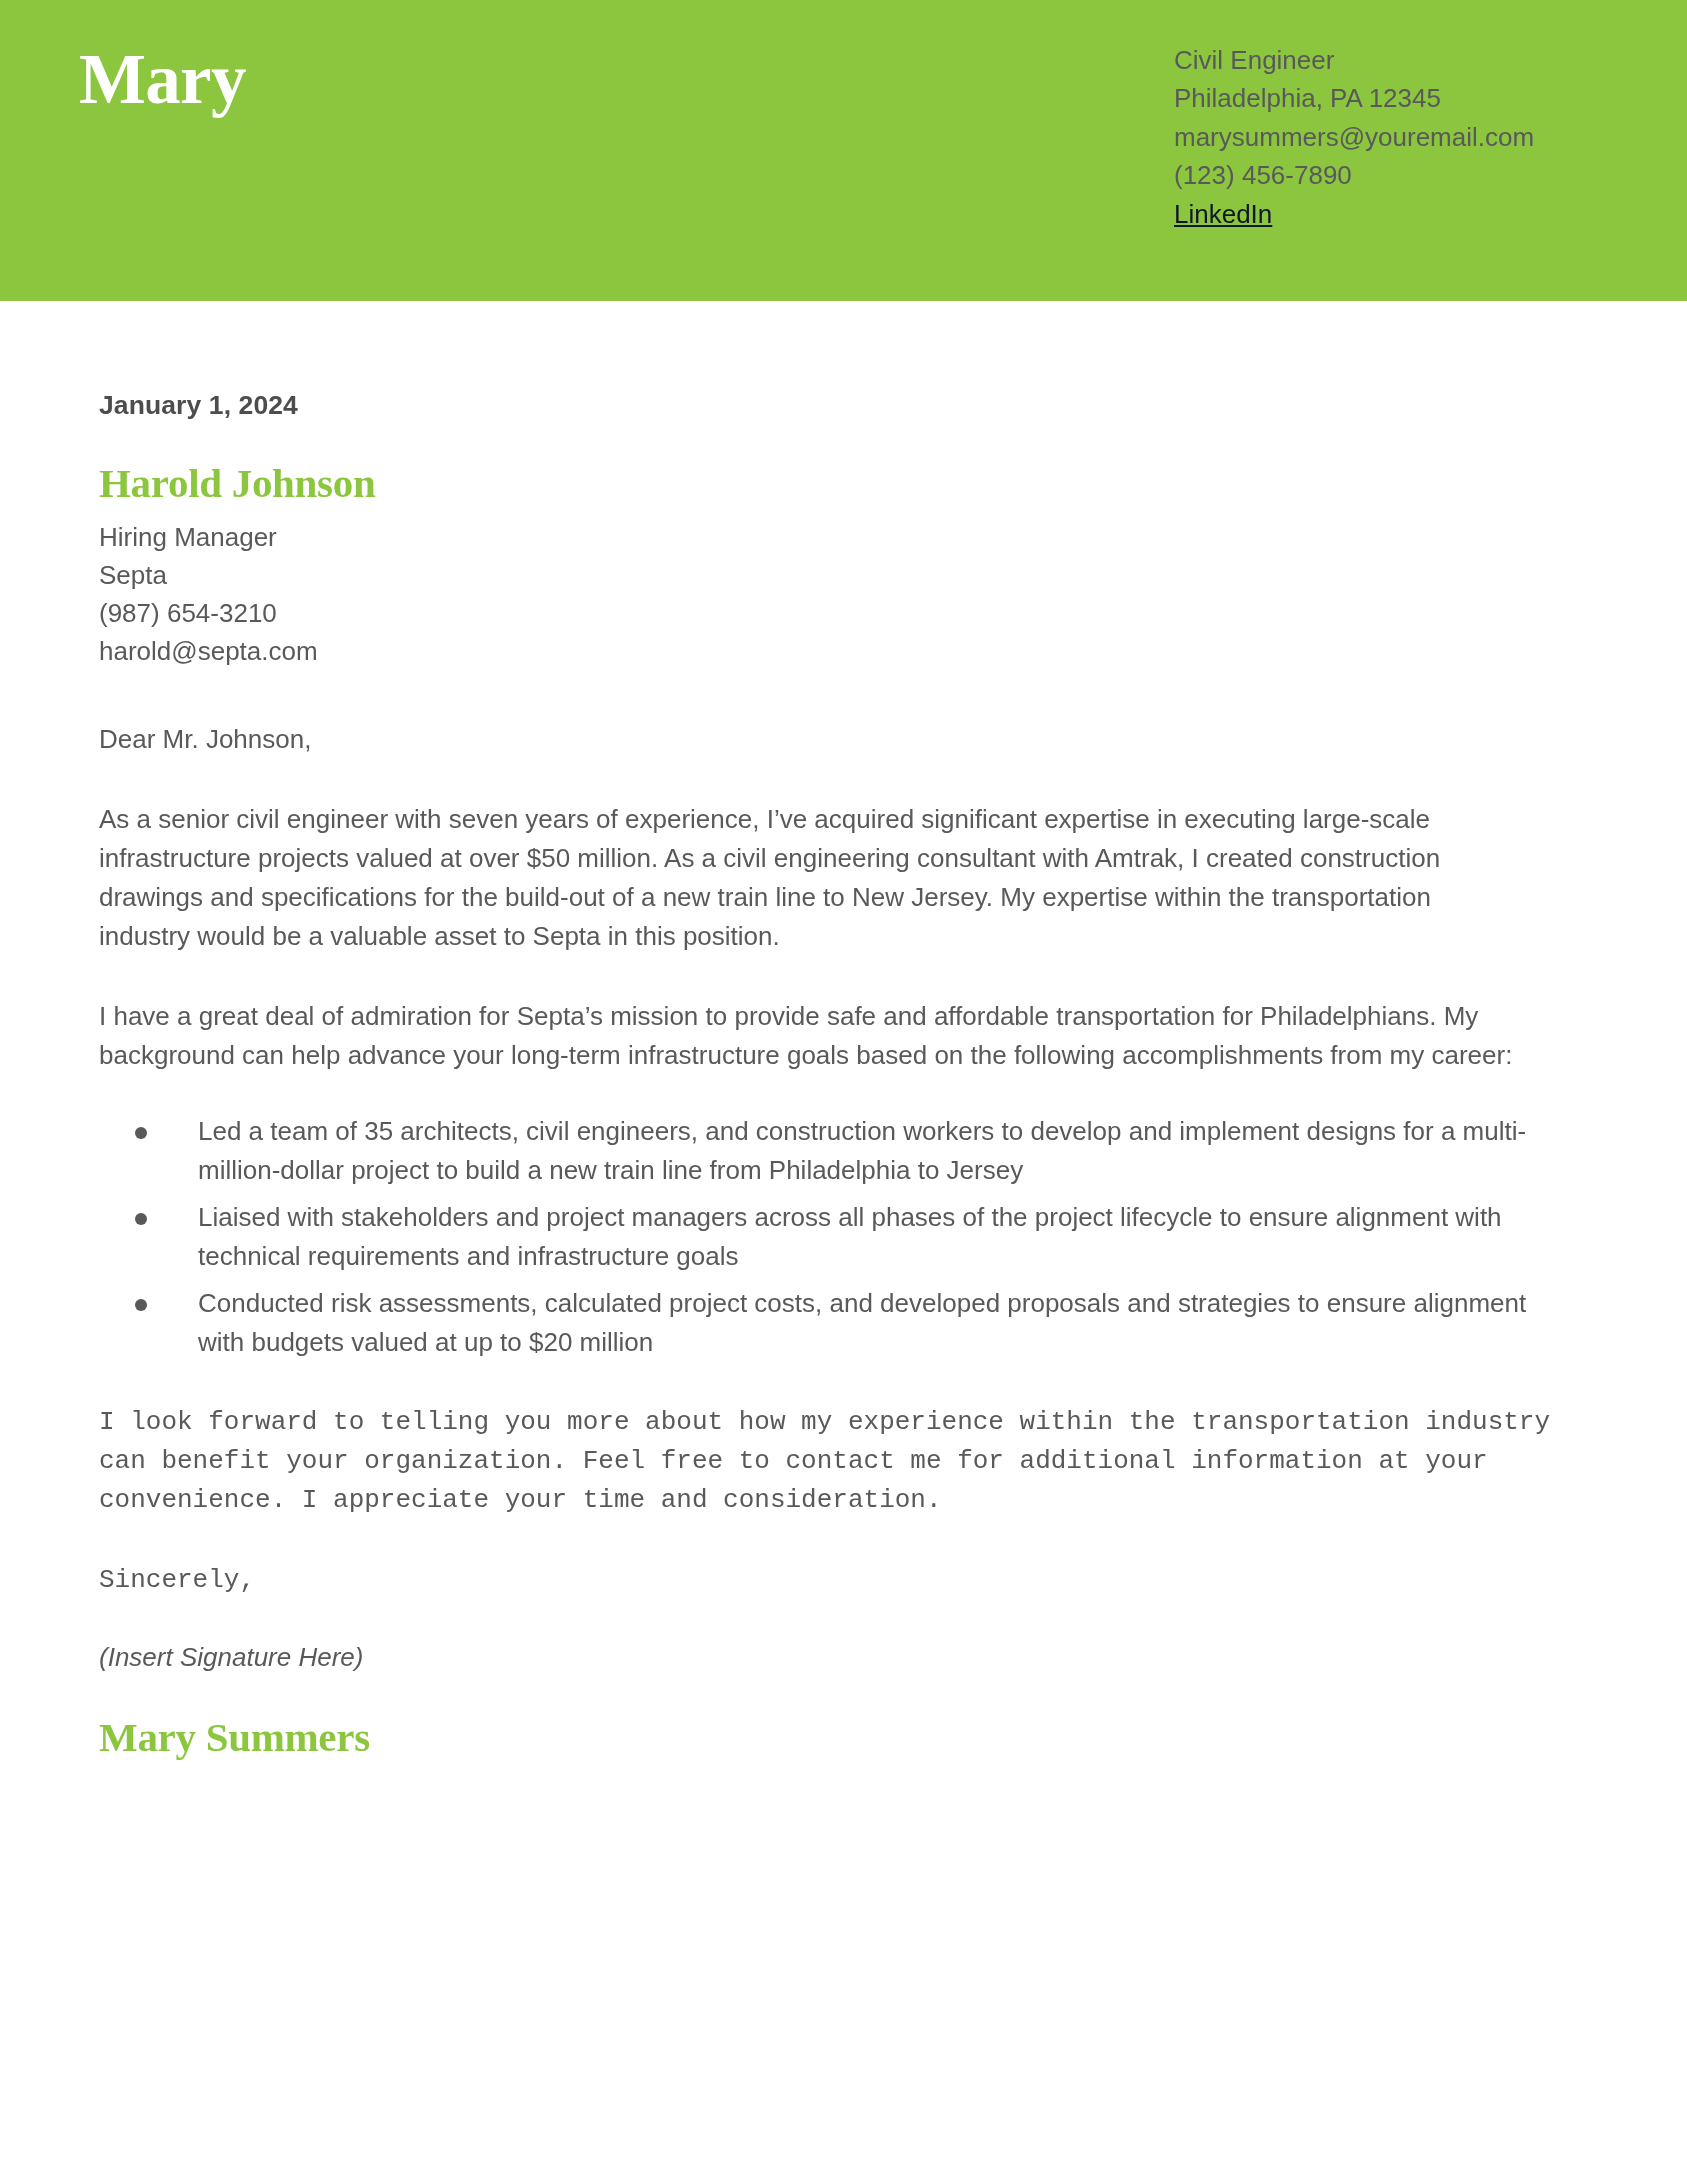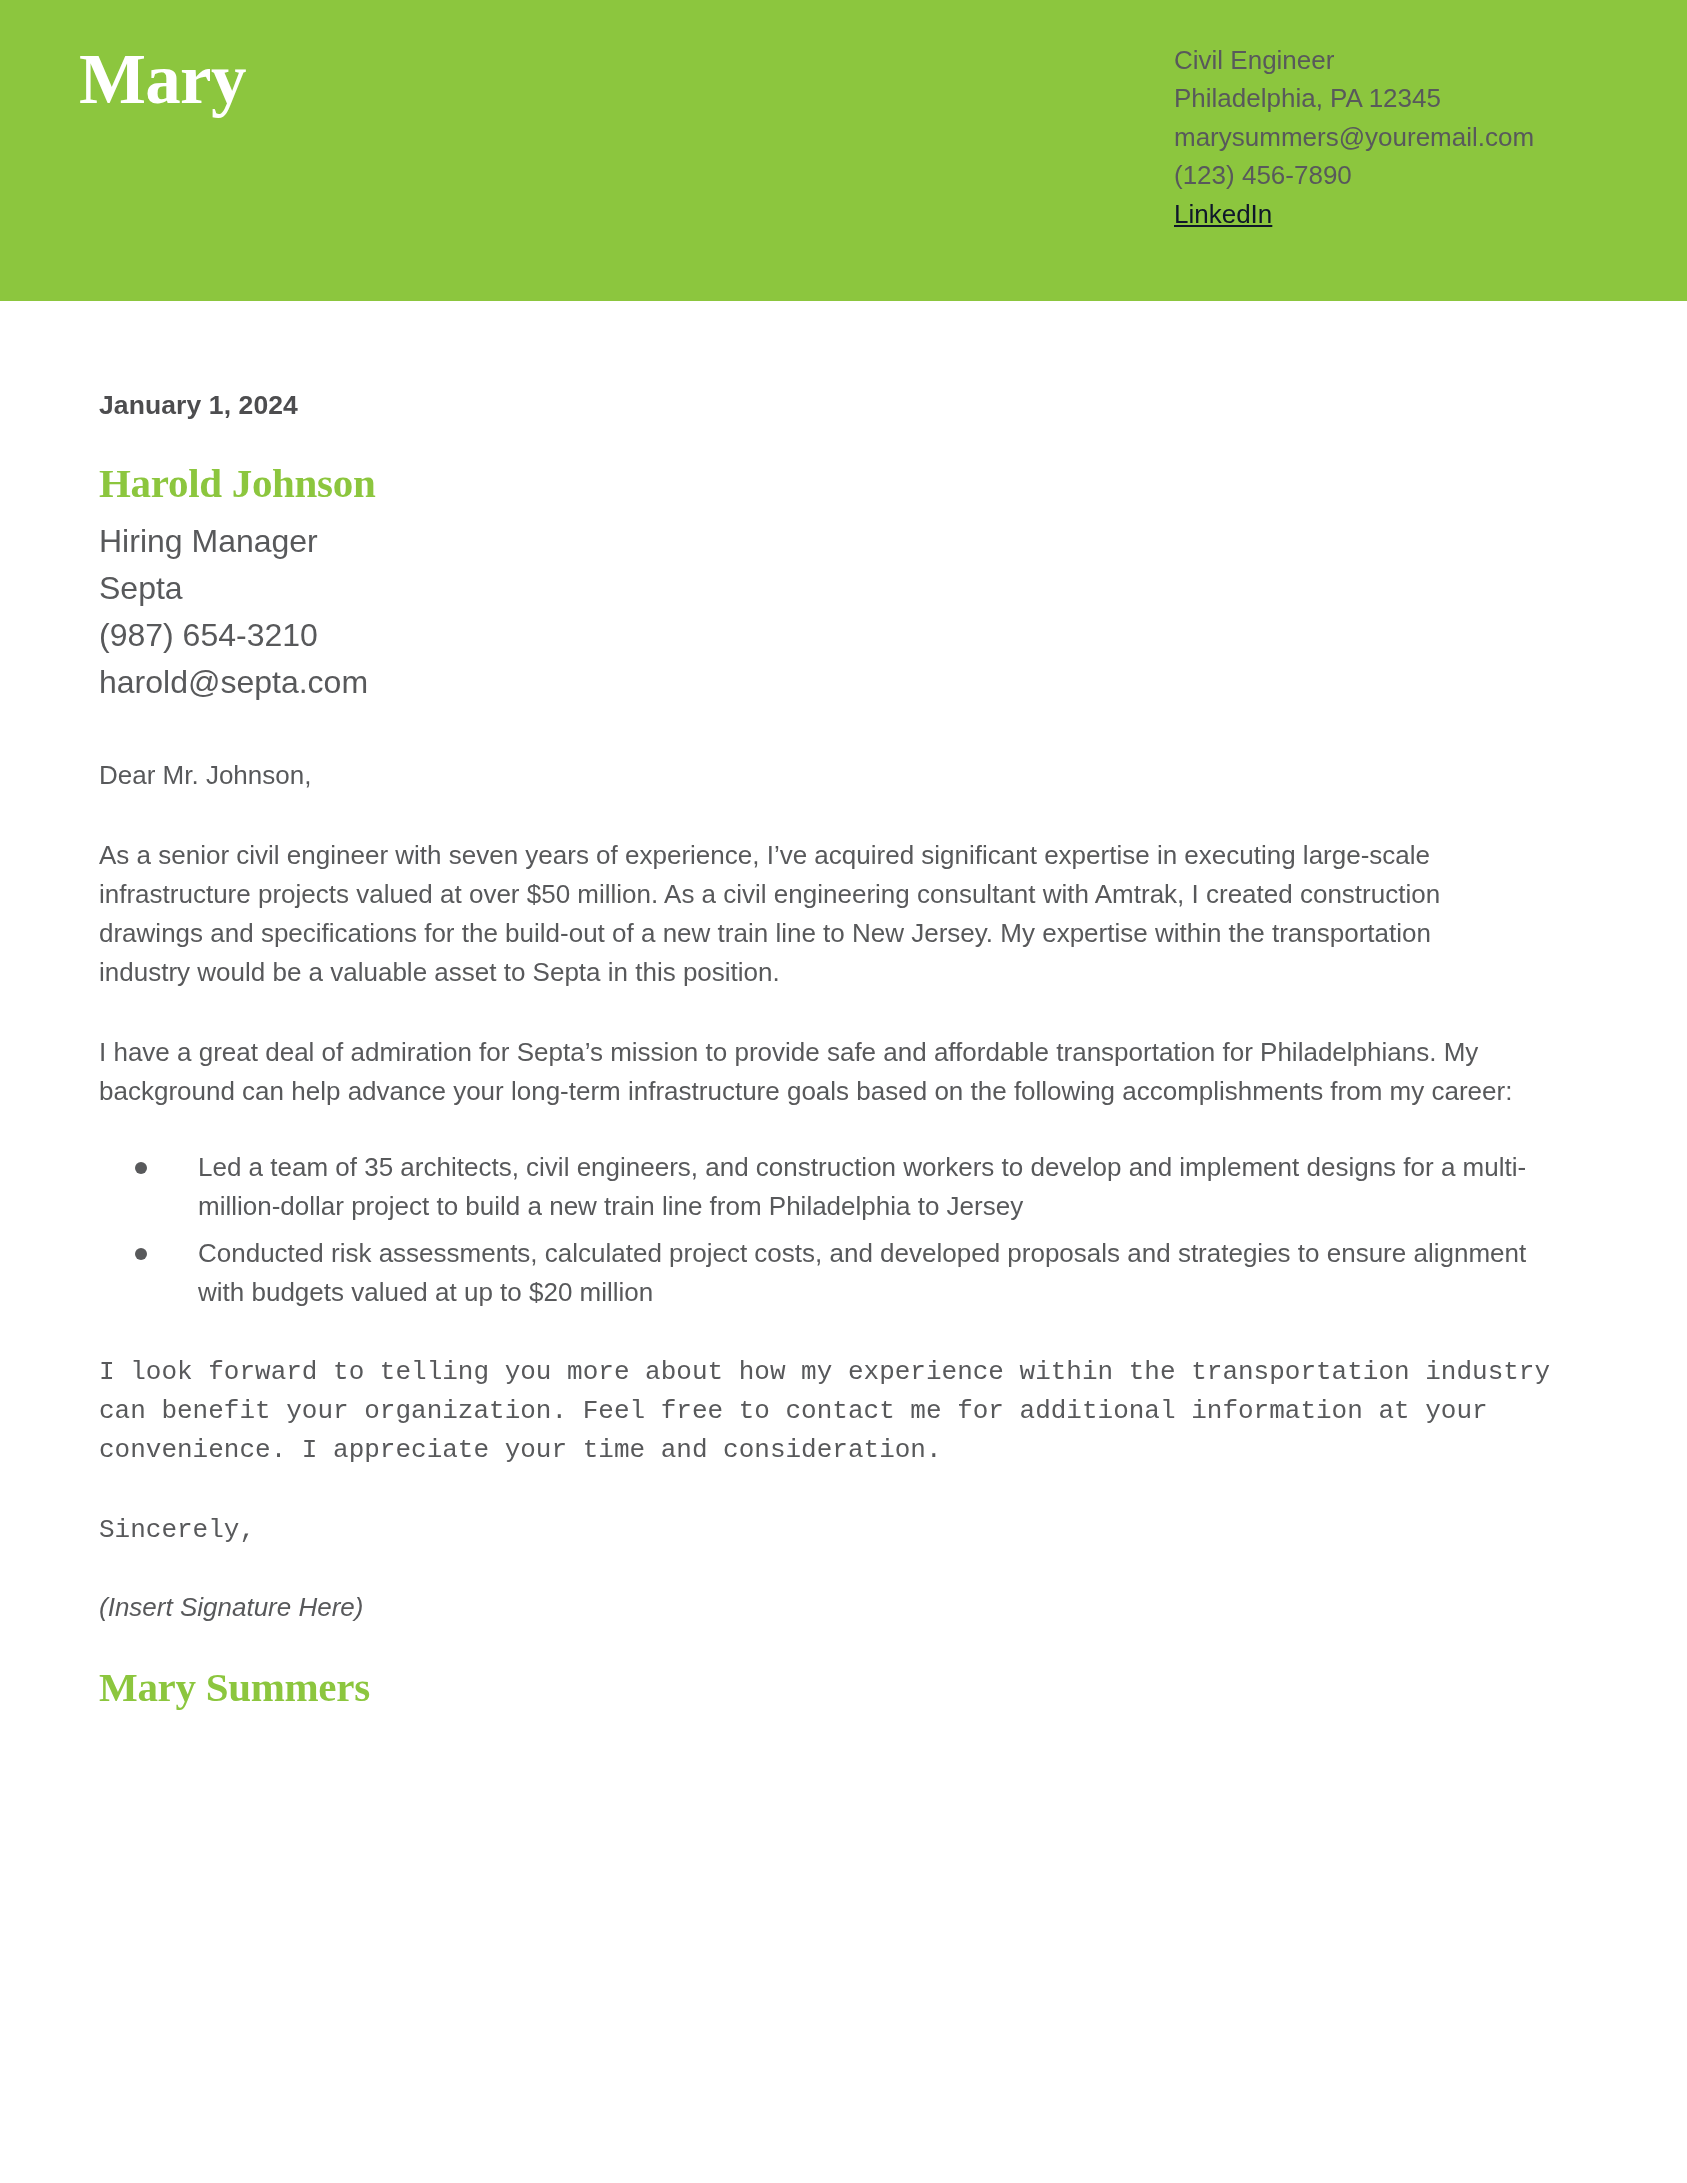--- a/index.html
+++ b/index.html
@@ -93,21 +93,21 @@
     font-family: "Liberation Serif", serif;
     font-weight: bold;
     font-size: 41px;
     line-height: 1.12;
     color: #8CC63E;
     letter-spacing: -0.3px;
     margin-bottom: 10.6px;
   }
   .recipient-line {
     font-family: "Liberation Sans", sans-serif;
-    font-size: 32px;
+    font-size: 26px;
     line-height: 1.47;
     color: #58595B;
   }
 
   .salutation {
     margin-top: 50px;
     font-family: "Liberation Sans", sans-serif;
     font-size: 26px;
     line-height: 1.5;
     color: #58595B;
@@ -216,20 +216,24 @@
 
     <div class="body-par">I have a great deal of admiration for Septa’s mission to provide safe and affordable transportation for Philadelphians. My background can help advance your long-term infrastructure goals based on the following accomplishments from my career:</div>
 
     <ul class="bullet-list">
       <li class="bullet-item">
         <span class="bullet-dot"></span>
         <span>Led a team of 35 architects, civil engineers, and construction workers to develop and implement designs for a multi-million-dollar project to build a new train line from Philadelphia to Jersey</span>
       </li>
       <li class="bullet-item">
         <span class="bullet-dot"></span>
+        <span>Liaised with stakeholders and project managers across all phases of the project lifecycle to ensure alignment with technical requirements and infrastructure goals</span>
+      </li>
+      <li class="bullet-item">
+        <span class="bullet-dot"></span>
         <span>Conducted risk assessments, calculated project costs, and developed proposals and strategies to ensure alignment with budgets valued at up to $20 million</span>
       </li>
     </ul>
 
     <div class="closing">I look forward to telling you more about how my experience within the transportation industry can benefit your organization. Feel free to contact me for additional information at your convenience. I appreciate your time and consideration.</div>
 
     <div class="closing">Sincerely,</div>
 
     <div class="signature-placeholder">(Insert Signature Here)</div>
 

